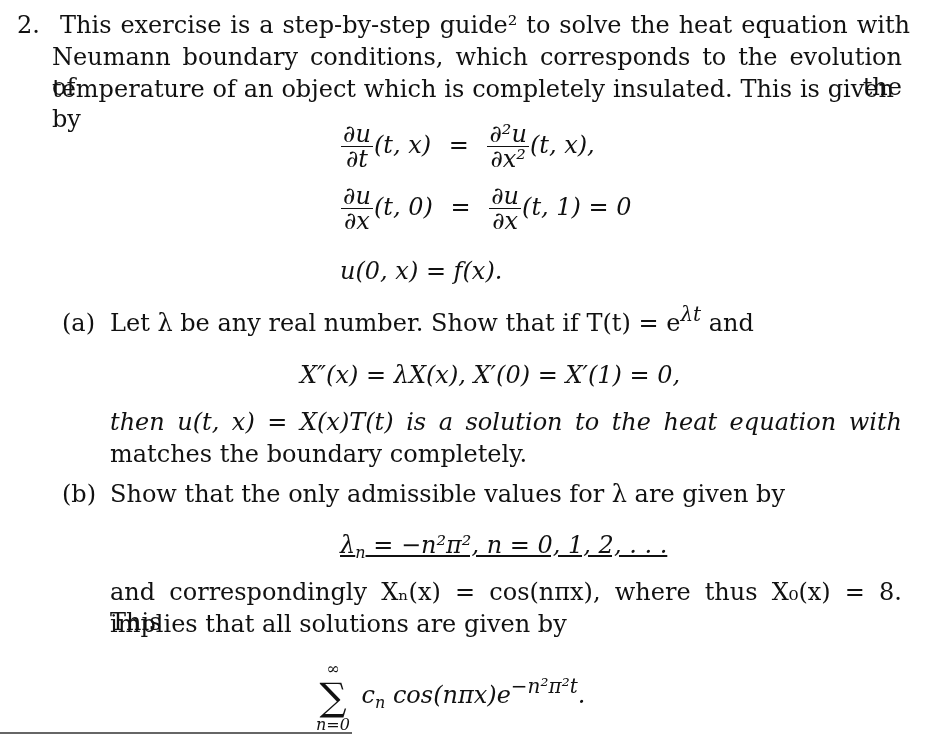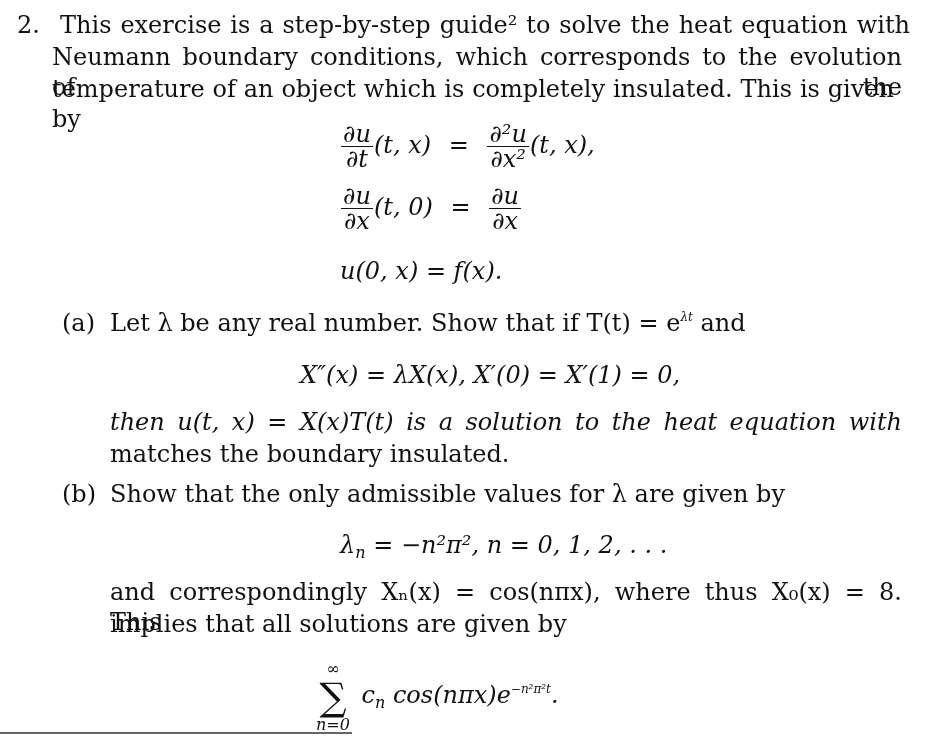--- a/index.html
+++ b/index.html
@@ -7,21 +7,21 @@
     width:942px; height:738px; position:relative; overflow:hidden;
     font-family: "DejaVu Serif", "Liberation Serif", serif;
     color:#111; font-size:24px;
   }
   .line { position:absolute; white-space:nowrap; line-height:30px; }
   .j { text-align:justify; text-align-last:justify; white-space:normal; }
   .it { font-style:italic; }
   .frac { display:inline-block; vertical-align:middle; text-align:center; margin:0 1px; }
   .frac > span { display:block; line-height:24px; }
   .frac .num { border-bottom:1.5px solid #111; padding:0 2px; }
-  sup { font-size:12px; vertical-align:10px; line-height:0; }
+  sup { font-size:20px; vertical-align:10px; line-height:0; }
   sub { font-size:16px; vertical-align:-5px; line-height:0; }
   .sumwrap { display:inline-block; vertical-align:middle; text-align:center; margin:0 4px; }
   .sumwrap span { display:block; }
   .sumwrap .lim { font-size:16px; font-style:italic; line-height:18px; }
   .sumwrap .sig { font-size:38px; line-height:38px; }
   .footrule { position:absolute; left:0; top:732px; width:352px; height:2px; background:#666; }
 </style>
 </head>
 <body>
 
@@ -31,35 +31,35 @@
 <div class="line j" style="left:52px; top:74px; width:842px;">temperature of an object which is completely insulated. This is given by</div>
 
 <div class="line it" style="left:340px; top:122px;">
   <span class="frac"><span class="num">∂u</span><span>∂t</span></span><span>(t, x)</span>
   <span style="font-style:normal; margin:0 10px;">=</span>
   <span class="frac"><span class="num">∂²u</span><span>∂x²</span></span><span>(t, x),</span>
 </div>
 <div class="line it" style="left:340px; top:184px;">
   <span class="frac"><span class="num">∂u</span><span>∂x</span></span><span>(t, 0)</span>
   <span style="font-style:normal; margin:0 10px;">=</span>
-  <span class="frac"><span class="num">∂u</span><span>∂x</span></span>
+  <span class="frac"><span class="num">∂u</span><span>∂x</span></span><span>(t, 1) = 0</span>
 </div>
 <div class="line it" style="left:340px; top:256px;">u(0, x) = f(x).</div>
 
 <div class="line" style="left:62px; top:308px;">(a)</div>
 <div class="line" style="left:110px; top:308px;">
   <span>Let λ be any real number. Show that if T(t) = e</span><sup class="it">λt</sup><span> and</span>
 </div>
 <div class="line it" style="left:300px; top:360px;">X″(x) = λX(x), X′(0) = X′(1) = 0,</div>
 <div class="line j" style="left:110px; top:407px; width:792px;font-style:italic;">then u(t, x)  =  X(x)T(t) is a solution to the heat equation with</div>
-<div class="line" style="left:110px; top:439px;">matches the boundary insulated.</div>
+<div class="line" style="left:110px; top:439px;">matches the boundary completely.</div>
 
 <div class="line" style="left:62px; top:479px;">(b)</div>
 <div class="line" style="left:110px; top:479px;">Show that the only admissible values for λ are given by</div>
-<div class="line it" style="left:340px; top:530px;">
+<div class="line it" style="left:340px; top:530px;text-decoration:underline;">
   <span>λ</span><sub>n</sub><span> = −n²π²,    n = 0, 1, 2, . . .</span>
 </div>
 <div class="line j" style="left:110px; top:577px; width:792px;">and correspondingly Xₙ(x) = cos(nπx), where thus X₀(x) = 8. This</div>
 <div class="line" style="left:110px; top:609px;">implies that all solutions are given by</div>
 
 <div class="line it" style="left:312px; top:658px; line-height:74px;">
   <span class="sumwrap">
     <span class="lim">∞</span>
     <span class="sig" style="font-style:normal;">∑</span>
     <span class="lim">n=0</span>

